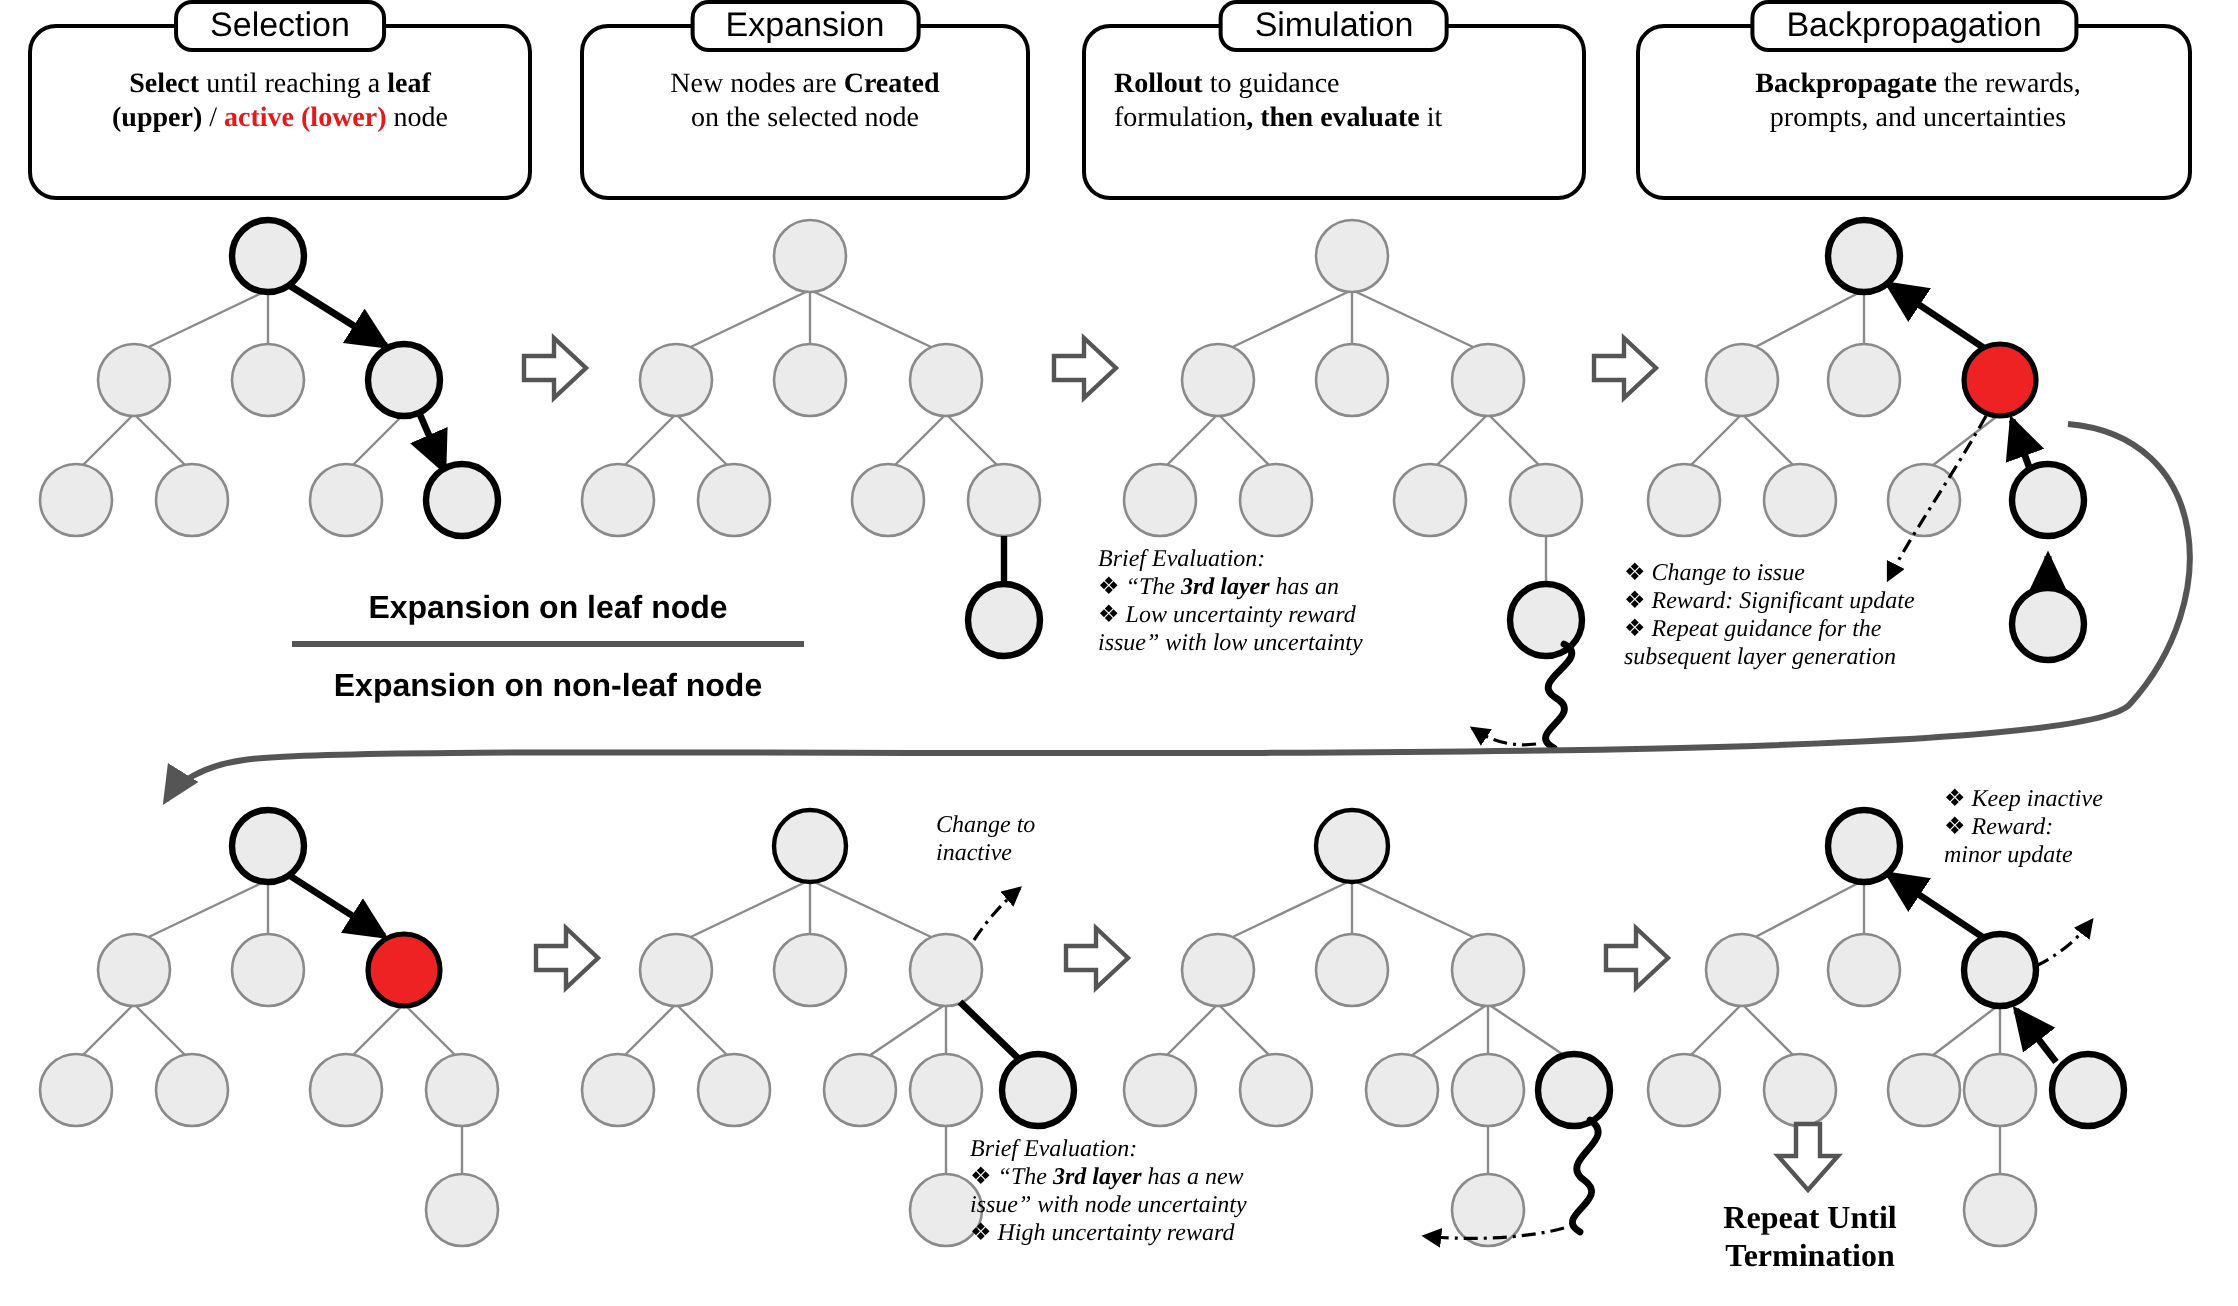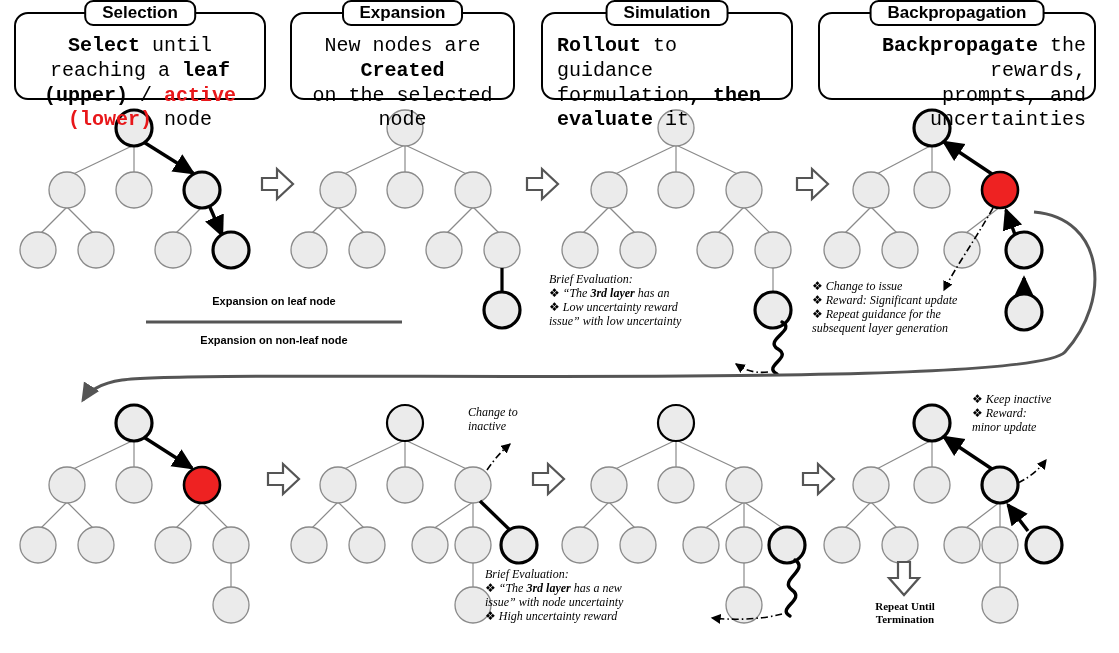--- a/index.html
+++ b/index.html
@@ -5,34 +5,34 @@
   html,body{margin:0;padding:0;background:#fff;}
   body{width:1119px;height:653px;position:relative;overflow:hidden;
        font-family:"Liberation Serif",serif;color:#000;}
   .stage{position:absolute;left:0;top:0;width:1119px;height:653px;}
   svg.layer{position:absolute;left:0;top:0;width:1119px;height:653px;overflow:visible;}
 
   
   .phase{position:absolute;box-sizing:border-box;border:2.5px solid #000;
          border-radius:14px;background:#fff;}
   .phase .body{padding:20px 8px 6px 8px;text-align:center;
-               font-size:20px;line-height:1.24;font-family:Liberation Mono, monospace;}
+               font-size:14px;line-height:1.24;font-family:Liberation Serif, serif;}
   .phase-title{position:absolute;top:-14px;left:50%;transform:translateX(-50%);
                border:2.5px solid #000;border-radius:9px;background:#fff;
                padding:1px 16px;font-family:"Liberation Sans",sans-serif;
-               font-weight:bold;font-size:17px;white-space:nowrap;z-index:3;}
+               font-weight:normal;font-size:17px;white-space:nowrap;z-index:3;}
   .b{font-weight:bold;}
   .red{color:#e8171a;font-weight:bold;text-align:center;}
 
   
   .note{position:absolute;font-family:"Liberation Serif",serif;
         font-style:italic;font-size:12px;line-height:1.18;}
   .note b{font-weight:bold;font-style:italic;}
   .sans-bold{position:absolute;font-family:"Liberation Sans",sans-serif;
-        font-weight:bold;font-size:11px;line-height:1.2;text-align:center;}
+        font-weight:bold;font-size:16px;line-height:1.2;text-align:center;}
   .bullet{font-style:normal;}
 </style>
 </head>
 <body>
 
 <div class="stage">
 
   <svg class="layer" viewBox="0 0 1119 653">
     <defs>
       <marker id="bk" markerWidth="7" markerHeight="7" refX="5.4" refY="3.1" orient="auto">
@@ -276,21 +276,21 @@
   <div class="phase" style="left:541px;top:12px;width:252px;height:88px;">
     <div class="phase-title">Simulation</div>
     <div class="body" style="text-align:left;padding-left:14px;">
       <div><span class="b">Rollout</span><span> to guidance</span></div>
       <div><span>formulation</span><span class="b">, then </span><span class="b">evaluate</span><span> it</span></div>
     </div>
   </div>
 
   <div class="phase" style="left:818px;top:12px;width:278px;height:88px;">
     <div class="phase-title">Backpropagation</div>
-    <div class="body" style="text-align:right;padding-left:12px;">
+    <div class="body" style="text-align:center;padding-left:12px;">
       <div><span class="b">Backpropagate</span><span> the rewards,</span></div>
       <div><span>prompts, and uncertainties</span></div>
     </div>
   </div>
 
   <div class="sans-bold" style="left:146px;top:295px;width:256px;">
     <span>Expansion on leaf node</span>
   </div>
   <div class="sans-bold" style="left:136px;top:334px;width:276px;">
     <span>Expansion on non-leaf node</span>

